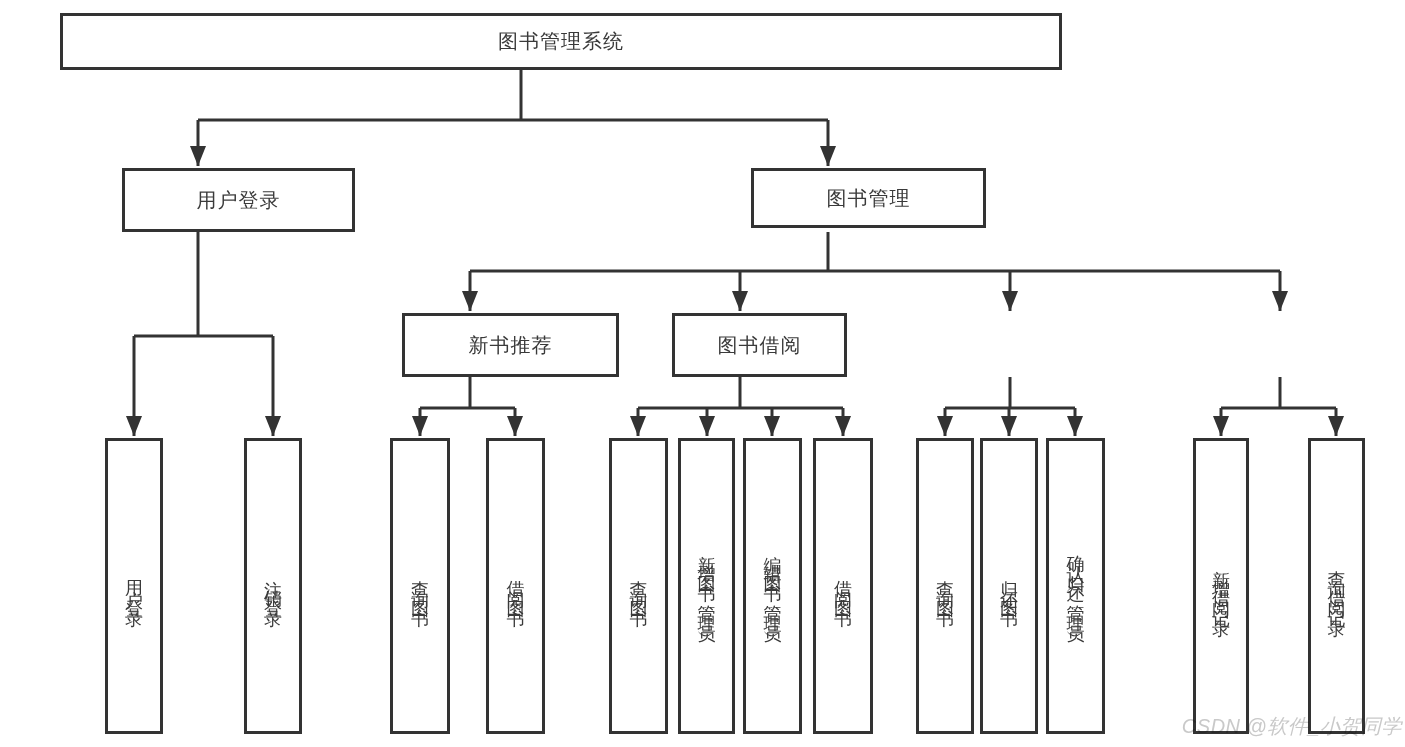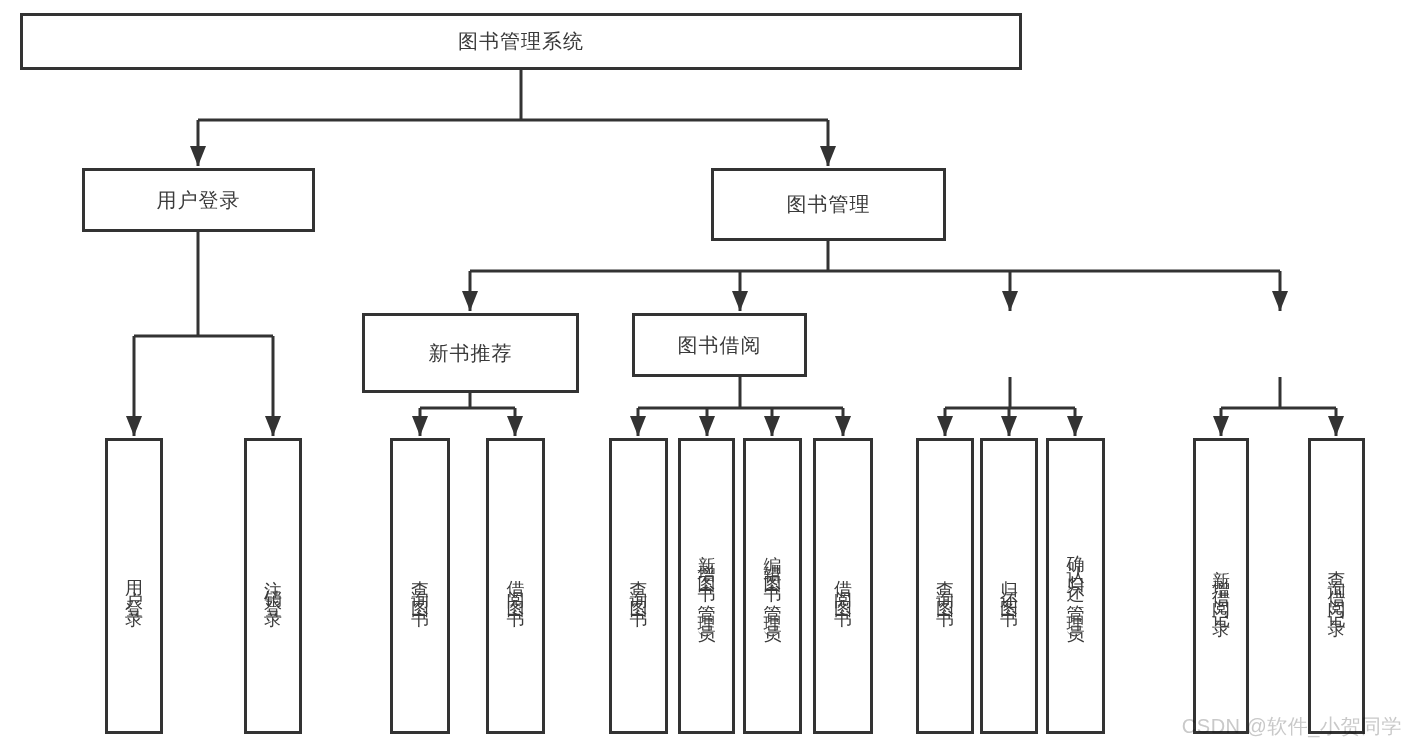--- a/index.html
+++ b/index.html
@@ -29,20 +29,21 @@
     display: flex;
     align-items: center;
     justify-content: center;
     color: #3a3a3a;
     z-index: 1;
   }
   .node.h {
     font-size: 20px;
     letter-spacing: 1px;
     white-space: nowrap;
+    margin-left: 40px;
   }
   .node.root {
     font-size: 20px;
   }
   .node.leaf {
     writing-mode: vertical-rl;
     text-orientation: mixed;
     font-size: 18px;
     letter-spacing: 0.55em;
     line-height: 1;
@@ -51,20 +52,21 @@
   .watermark {
     position: absolute;
     top: 713px;
     right: 3px;
     font-size: 20px;
     letter-spacing: 0.5px;
     color: #c9c9c9;
     mix-blend-mode: multiply;
     z-index: 5;
     white-space: nowrap;
+    font-style: italic;
   }
 </style>
 </head>
 <body>
 
 <div class="canvas">
 
   <svg class="connector-svg" viewBox="0 0 1405 747" xmlns="http://www.w3.org/2000/svg">
     <defs>
       <marker id="arrow" markerUnits="userSpaceOnUse" markerWidth="22" markerHeight="18" refX="20" refY="8" orient="auto">
@@ -108,23 +110,23 @@
       <line x1="1009" y1="408" x2="1009" y2="436" marker-end="url(#arrow)"></line>
       <line x1="1075" y1="408" x2="1075" y2="436" marker-end="url(#arrow)"></line>
       <line x1="1221" y1="408" x2="1221" y2="436" marker-end="url(#arrow)"></line>
       <line x1="1336" y1="408" x2="1336" y2="436" marker-end="url(#arrow)"></line>
     </g>
   </svg>
 
   <div class="node h root" style="left:20px; top:13px; width:1002px; height:57px;">图书管理系统</div>
 
   <div class="node h" style="left:82px; top:168px; width:233px; height:64px;">用户登录</div>
-  <div class="node h" style="left:711px; top:168px; width:235px; height:73px;">图书管理</div>
+  <div class="node h" style="left:711px; top:168px; width:235px; height:60px;">图书管理</div>
 
-  <div class="node h" style="left:362px; top:313px; width:217px; height:80px;">新书推荐</div>
+  <div class="node h" style="left:362px; top:313px; width:217px; height:64px;">新书推荐</div>
   <div class="node h" style="left:632px; top:313px; width:175px; height:64px;">图书借阅</div>
 
   <div class="node leaf" style="left:105px; top:438px; width:58px; height:296px;">用户登录</div>
   <div class="node leaf" style="left:244px; top:438px; width:58px; height:296px;">注销登录</div>
 
   <div class="node leaf" style="left:390px; top:438px; width:60px; height:296px;">查询图书</div>
   <div class="node leaf" style="left:486px; top:438px; width:59px; height:296px;">借阅图书</div>
 
   <div class="node leaf" style="left:609px; top:438px; width:59px; height:296px;">查询图书</div>
   <div class="node leaf" style="left:678px; top:438px; width:57px; height:296px;">新增图书（管理员）</div>

